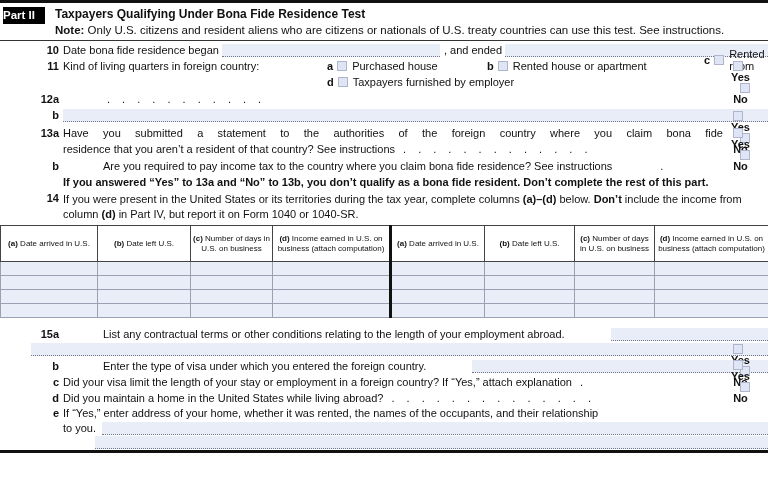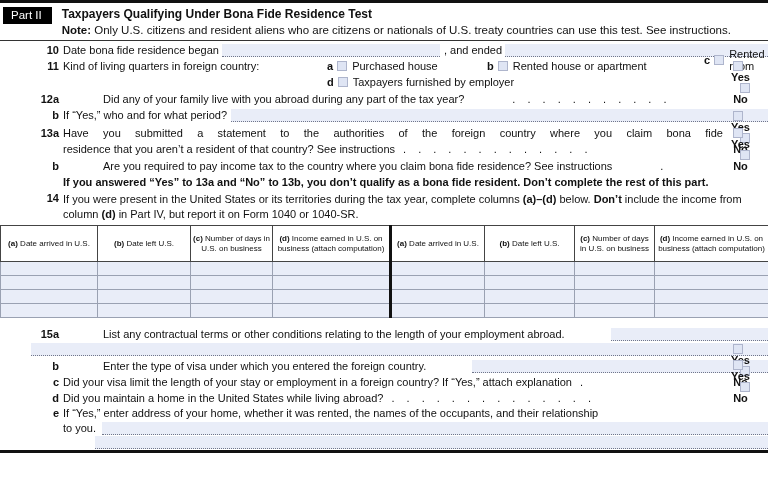--- a/index.html
+++ b/index.html
@@ -7,22 +7,22 @@
   .page {
     width:768px; height:495px; background:#fff; position:relative;
     font-family:"Liberation Sans", sans-serif; font-size:11px; color:#111;
     overflow:hidden;
   }
   .topbar { height:3px; background:#111; width:100%; }
   .botbar { height:3px; background:#111; width:100%; margin-top:1px; }
 
   
   .hdr { display:flex; align-items:flex-start; padding:3px 0 2px 3px; border-bottom:1px solid #333; }
-  .partbox { background:#000; color:#fff; font-weight:normal; font-size:11.5px;
-             padding:2px 10px 3px 8px; margin-top:1px; }
+  .partbox { background:#000; color:#fff; font-weight:bold; font-size:11.5px;
+             padding:2px 10px 3px 0; margin-top:1px; }
   .hdr-text { margin-left:10px; width:686px; }
   .hdr-title { font-weight:bold; font-size:12px; line-height:17px; }
   .hdr-note { font-size:11.5px; line-height:15px; }
 
   
   .r { display:flex; align-items:flex-end; }
   .h16 { height:16px; } .h17 { height:17px;gap:40px; } .h15 { height:15px; } .h14 { height:14px; }
   .num { flex:0 0 27px; text-align:right; font-weight:bold; padding-bottom:1px;margin-left:32px; }
   .txt { margin-left:4px; padding-bottom:1px; white-space:nowrap; }
   .field { background:#e9edf8; border-bottom:1px dotted #70768a; height:13px; }
@@ -110,33 +110,31 @@
     <span class="txt w248"></span>
     <span class="opt">
       <span class="optletter">d</span>
       <span class="cb"></span>
       <span>Taxpayers furnished by employer</span>
     </span>
   </div>
 
   <div class="r h17 pr20">
     <span class="num">12a</span>
-    <span class="txt">Did any of your family live with you abroad during any part of the tax year?</span>
     <span class="dots">. . . . . . . . . . .</span>
     <span class="yn">
       <span class="cb"></span>
         <span class="lab">Yes</span>
       <span class="cb"></span>
         <span class="lab">No</span>
     </span>
   </div>
 
   <div class="r h16">
     <span class="num">b</span>
-    <span class="txt">If “Yes,” who and for what period?</span>
     <span class="field fill" style="margin-left:4px;"></span>
   </div>
 
   <div class="r h15" style="margin-top:3px;">
     <span class="num">13a</span>
     <span class="txt just">Have you submitted a statement to the authorities of the foreign country where you claim bona fide</span>
   </div>
   <div class="r h16 pr20">
     <span class="num"></span>
     <span class="txt">residence that you aren’t a resident of that country? See instructions</span>

